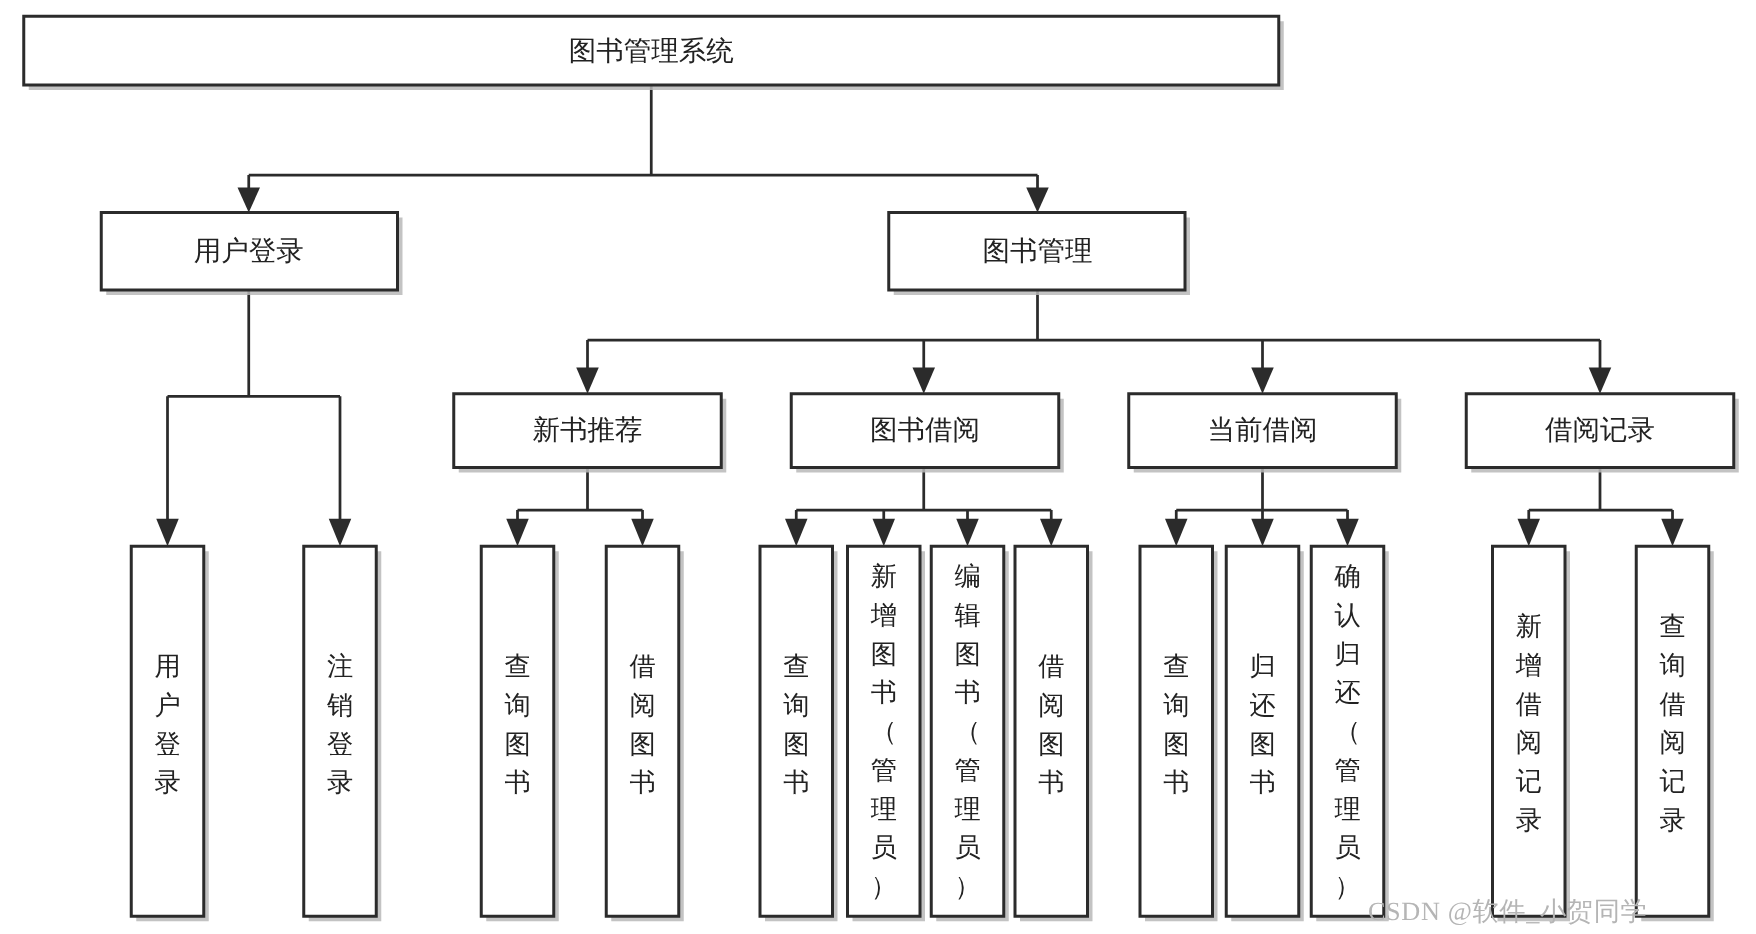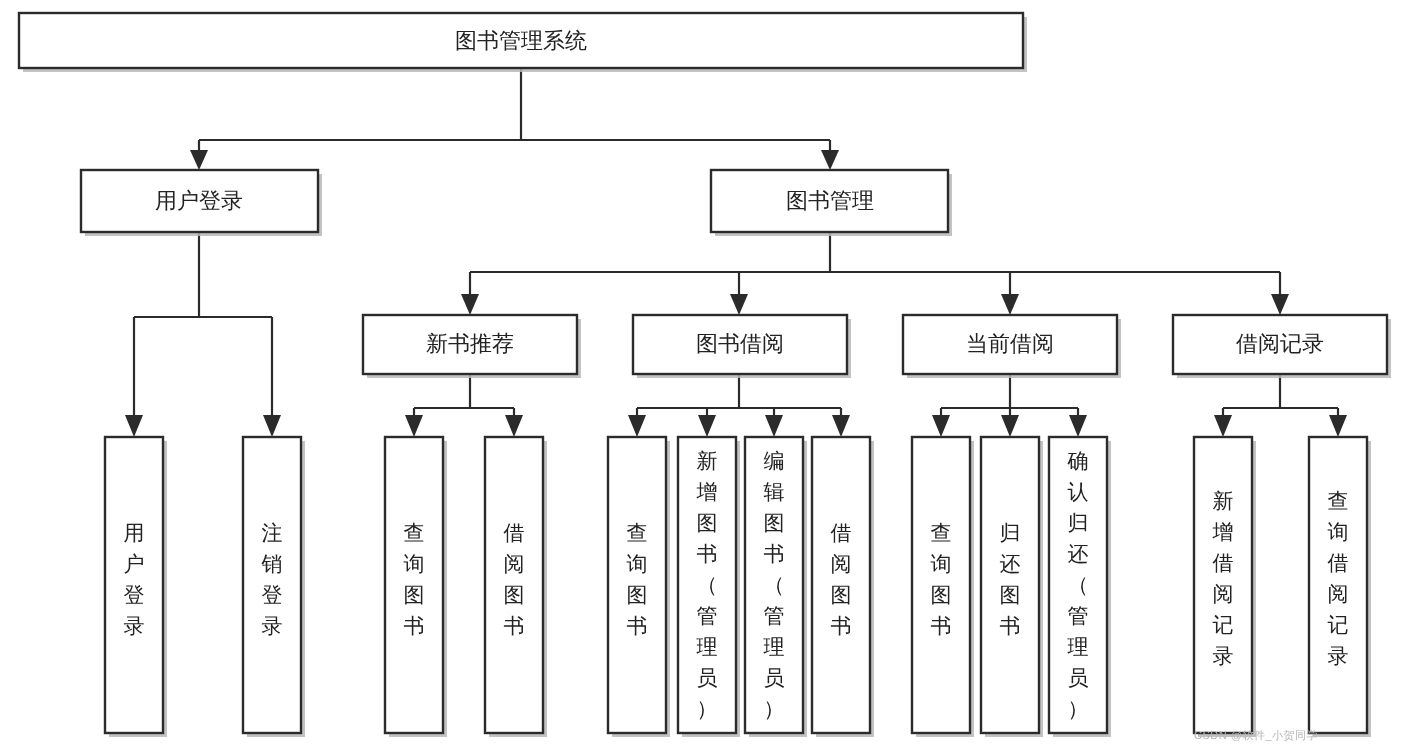--- a/index.html
+++ b/index.html
@@ -56,22 +56,22 @@
   .label-v {
     font-size: 21px;
   }
   .label-v tspan {
     text-anchor: middle;
   }
   .watermark {
     position: absolute;
     right: 8px;
     bottom: 4px;
-    font-family: Liberation Sans, sans-serif;
-    font-size: 11px;
+    font-family: Liberation Serif, serif;
+    font-size: 21px;
     color: #b5b5b5;
     white-space: nowrap;
     letter-spacing: 0.5px;
     pointer-events: none;
   }
 </style>
 </head>
 <body>
 
 <div id="diagram-root">

